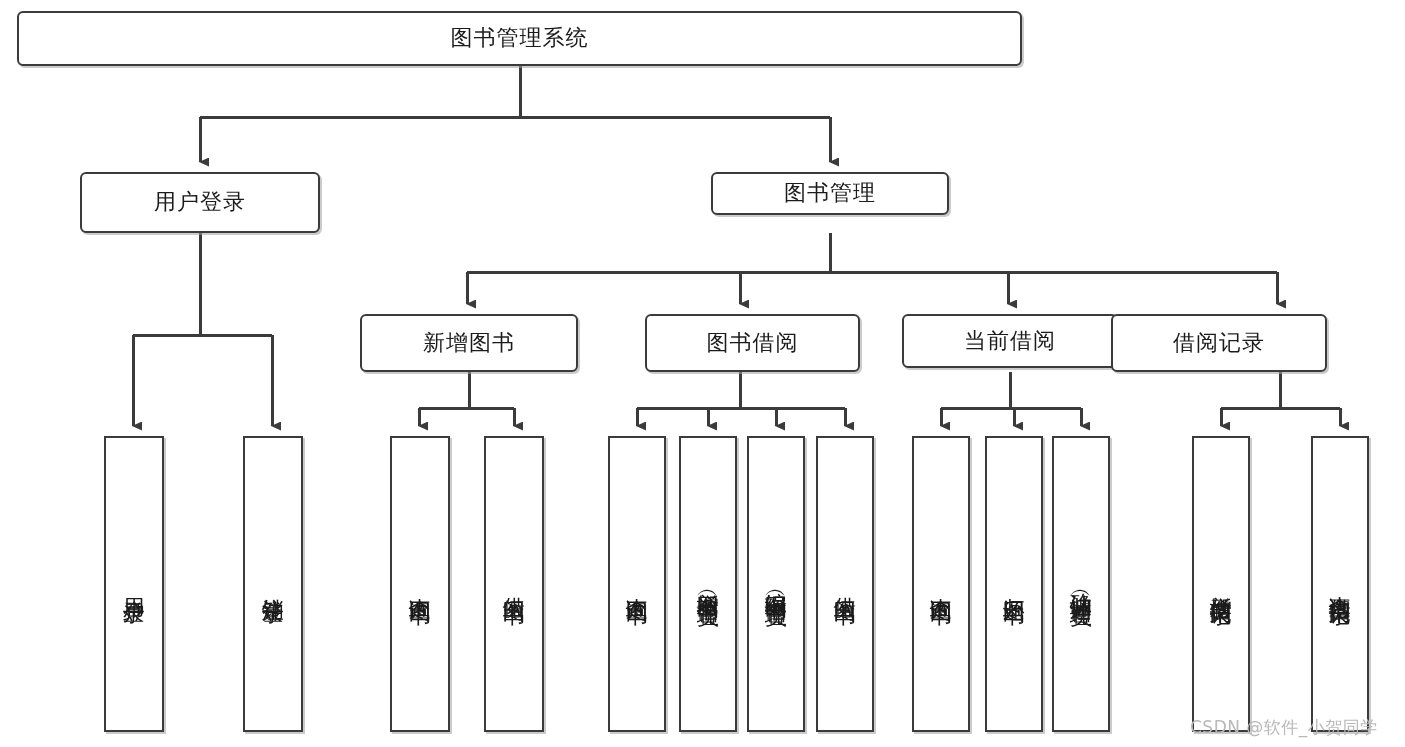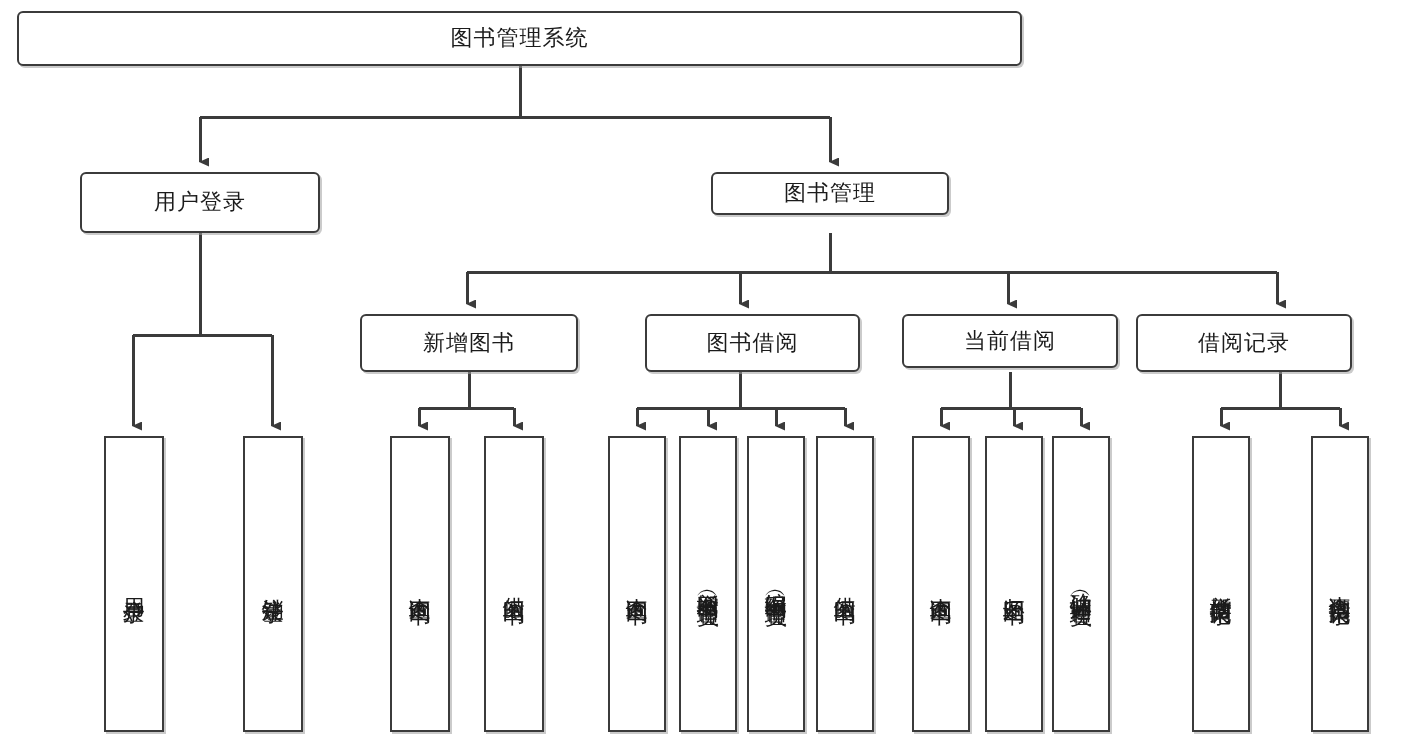--- a/index.html
+++ b/index.html
@@ -127,21 +127,21 @@
       </div>
       <div class="node horiz" style="left: 360px; top: 314px; width: 218px; height: 58px;">
         <span class="hlabel">新增图书</span>
       </div>
       <div class="node horiz" style="left: 633px; top: 314px; width: 215px; height: 58px; margin-left: 12px;">
         <span class="hlabel">图书借阅</span>
       </div>
       <div class="node horiz" style="left: 902px; top: 314px; width: 216px; height: 54px;">
         <span class="hlabel">当前借阅</span>
       </div>
-      <div class="node horiz" style="left: 1136px; top: 314px; width: 216px; height: 58px;">
+      <div class="node horiz" style="left: 1111px; top: 314px; width: 216px; height: 58px;">
         <span class="hlabel">借阅记录</span>
       </div>
       <div class="node vert" style="left: 104px; top: 436px; width: 60px; height: 296px;">
         <span class="vlabel">用户登录</span>
       </div>
       <div class="node vert" style="left: 243px; top: 436px; width: 60px; height: 296px;">
         <span class="vlabel">注销登录</span>
       </div>
       <div class="node vert" style="left: 390px; top: 436px; width: 60px; height: 296px;">
         <span class="vlabel">查询图书</span>
@@ -171,14 +171,15 @@
         <span class="vlabel">确认归还（管理员）</span>
       </div>
       <div class="node vert" style="left: 1192px; top: 436px; width: 58px; height: 296px;">
         <span class="vlabel">新增借阅记录</span>
       </div>
       <div class="node vert" style="left: 1311px; top: 436px; width: 58px; height: 296px;">
         <span class="vlabel">查询借阅记录</span>
       </div>
     </div>
 
+  <div class="watermark" style="left:1190px; top:716px;">CSDN @软件_小贺同学</div>
 
 </div>
 
 </body></html>

